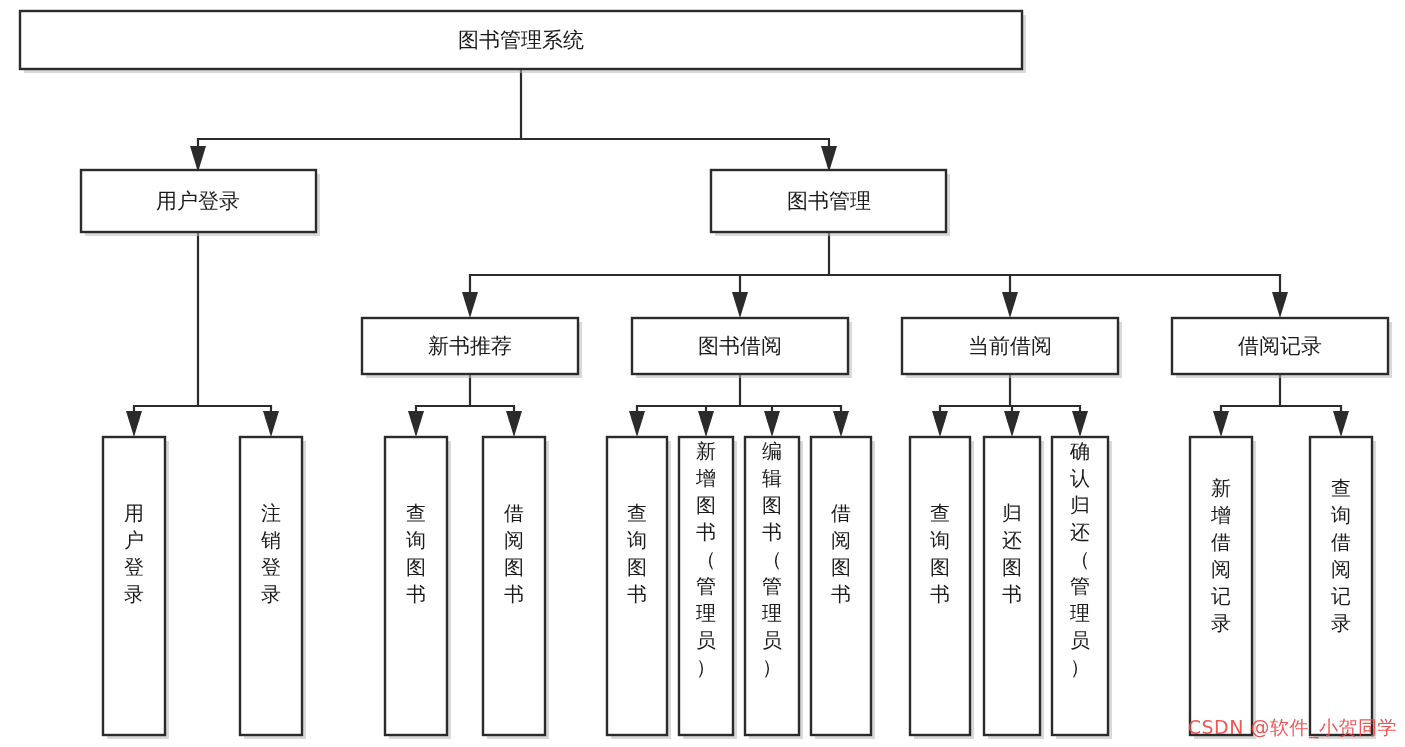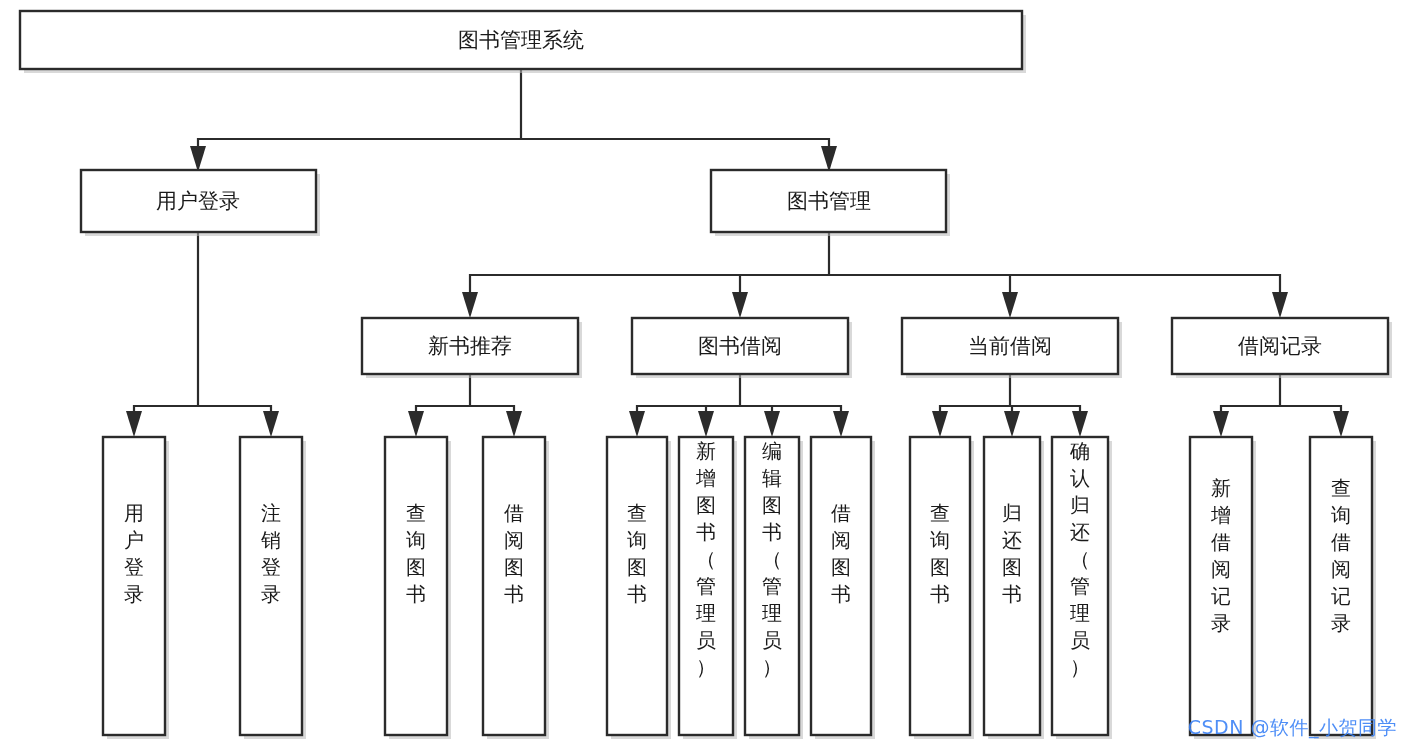--- a/index.html
+++ b/index.html
@@ -58,21 +58,21 @@
     font-size: 20px;
     fill: #1a1a1a;
     text-anchor: middle;
   }
   .watermark {
     position: absolute;
     right: 8px;
     bottom: 6px;
     font-family: "DejaVu Sans", "Liberation Sans", sans-serif;
     font-size: 19px;
-    color: #3b82f6;
+    color: #ef4444;
     letter-spacing: 0.5px;
     white-space: nowrap;
     opacity: 0.9;
   }
 </style>
 </head>
 <body>
 
 <div id="diagram-root">
 

